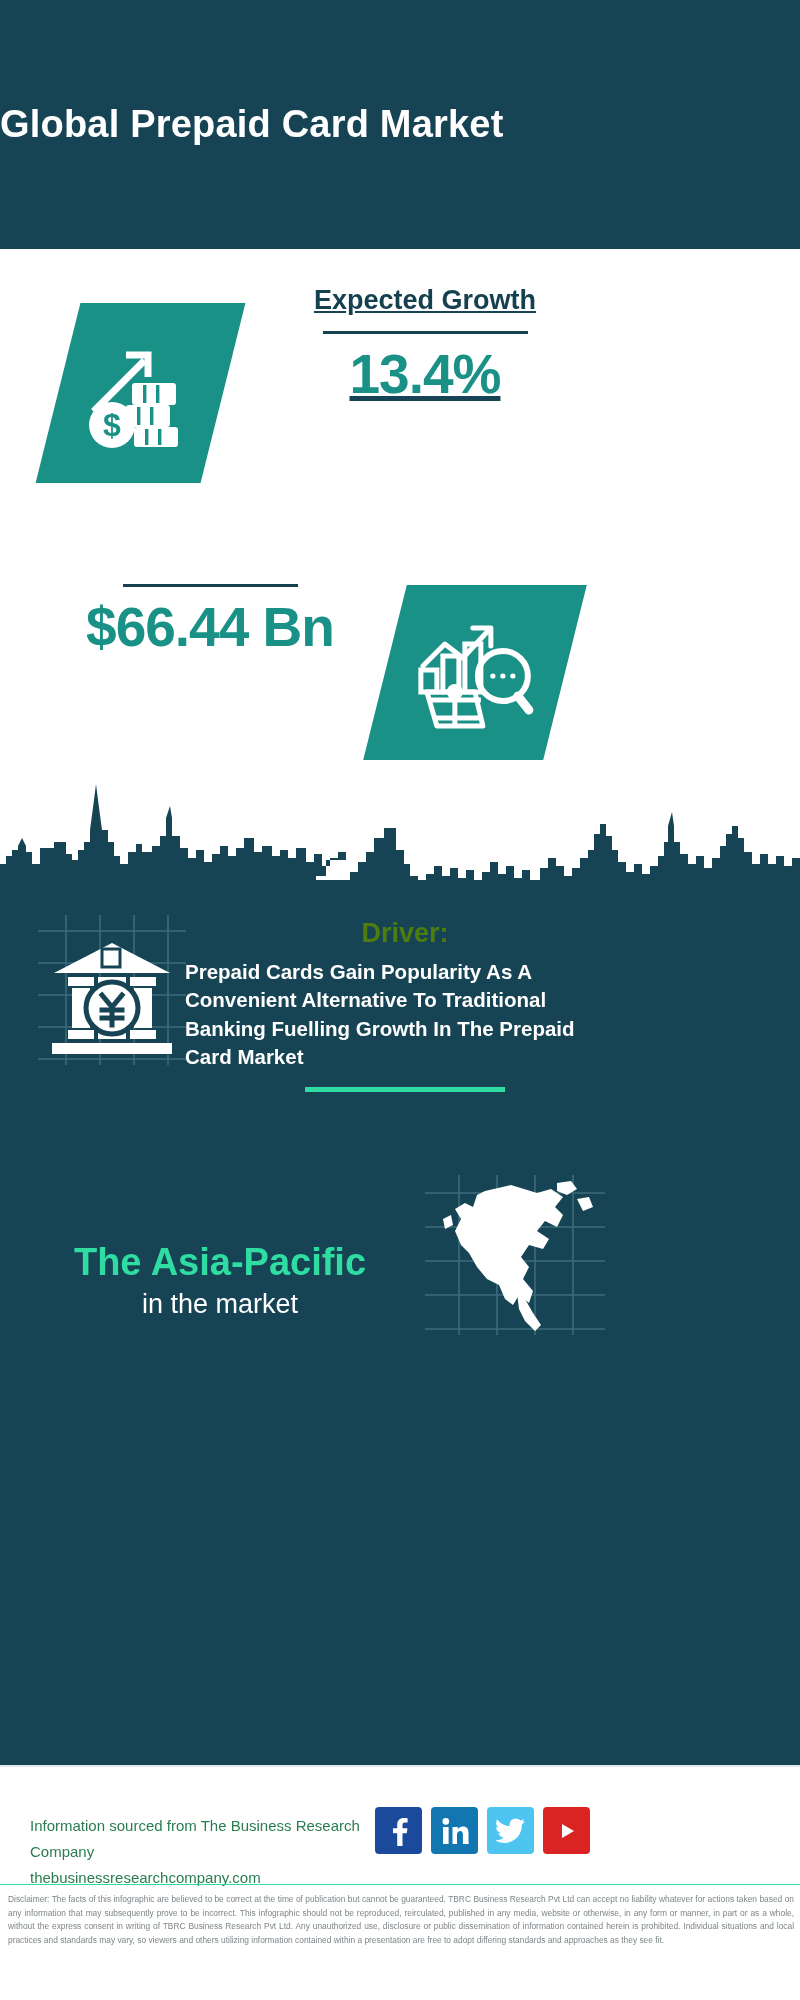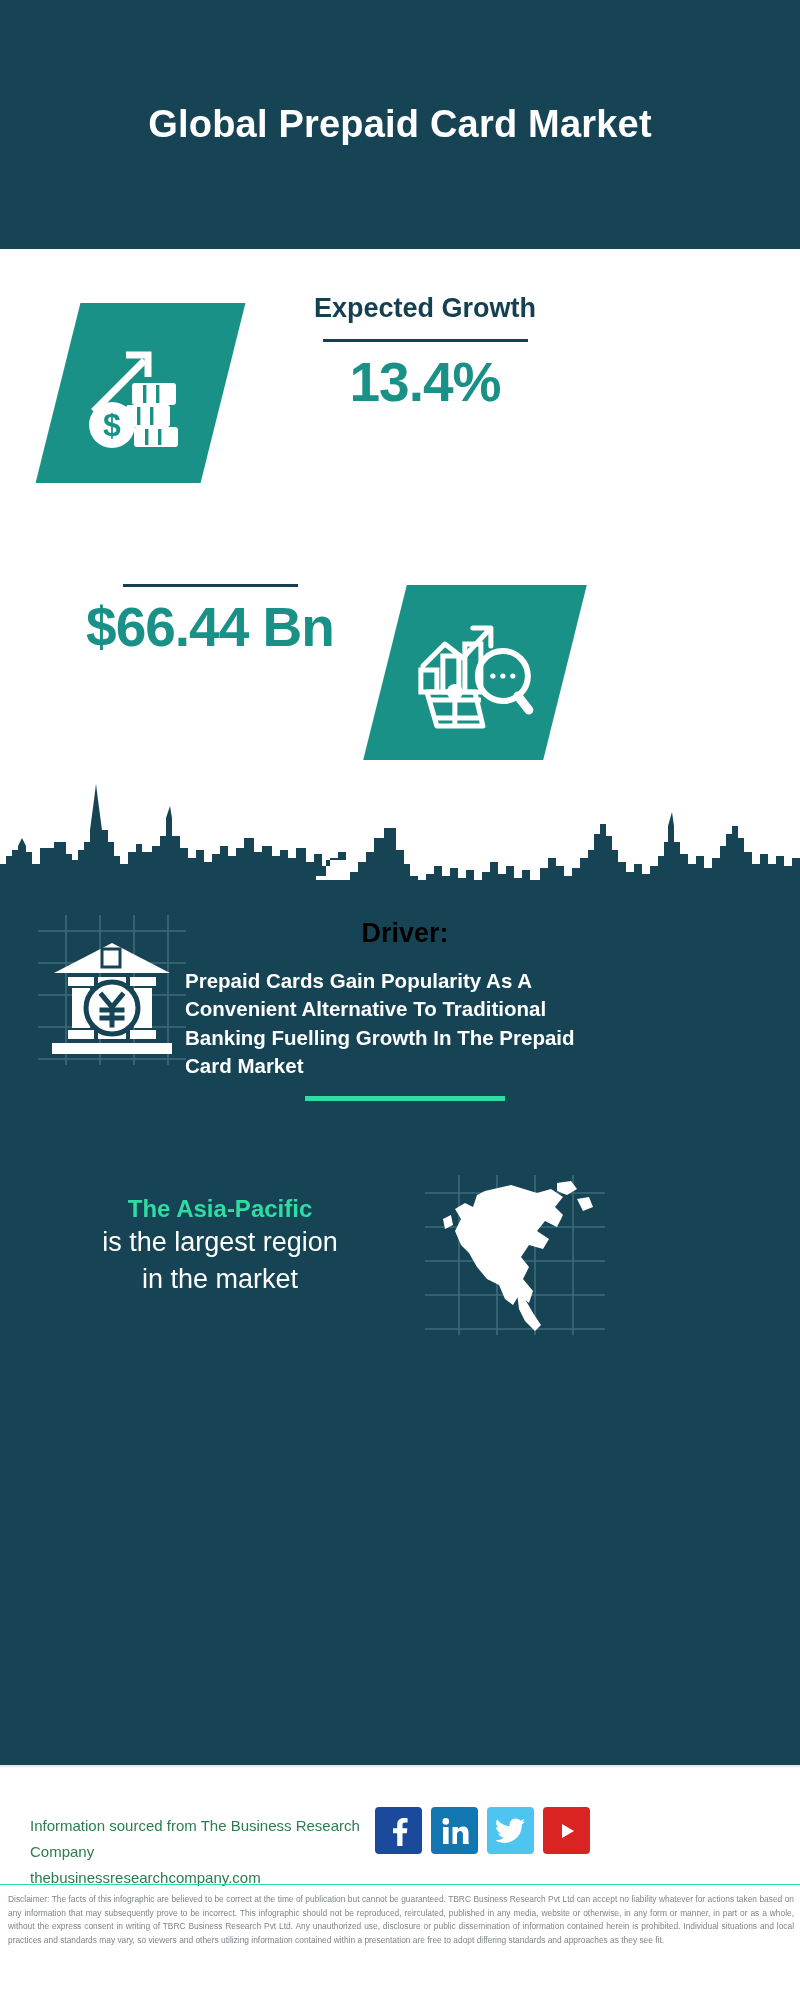--- a/index.html
+++ b/index.html
@@ -6,21 +6,21 @@
   html,body{ background:#ffffff; }
   body{
     width:800px; height:2000px; position:relative; overflow:hidden;
     font-family:"Liberation Sans", sans-serif;
     color:#174454;
   }
   
   .header{
     position:absolute; left:0; top:0; width:800px; height:249px;
     background:#174454;
-    display:flex; align-items:center; justify-content:center;
+    display:flex; align-items:center; 
   }
   .header-title{
     color:#ffffff; font-size:38px; font-weight:bold; letter-spacing:.2px;
     text-align:center; line-height:1.1;
   }
   
   .white-zone{
     position:absolute; left:0; top:249px; width:800px; height:651px;
     background:#ffffff;
   }
@@ -39,53 +39,54 @@
     font-size:27px; font-weight:bold; color:#15404f; line-height:1.22;
     text-align:center;
   }
   .stat-rule{
     height:3px; background:#15404f; margin:14px auto 8px auto;
   }
   .stat-value{
     font-size:55px; font-weight:bold; color:#1a9187; line-height:1.05;
     text-align:center; letter-spacing:-1px;margin-top:12px;
   }
-  .growth-block{ position:absolute; left:260px; top:292px; width:330px; }
+  .growth-block{ position:absolute; left:260px; top:284px; width:330px;text-decoration:underline; }
   .growth-block .stat-rule{ width:205px; }
   .size-block{ position:absolute; left:45px; top:570px; width:330px; }
   .size-block .stat-rule{ width:175px; }
 
   
   .dark-zone{
     position:absolute; left:0; top:880px; width:800px; height:885px;
     background:#174454;
   }
   .skyline{
     position:absolute; left:0; top:780px; width:800px; height:120px;
   }
 
   
   .driver-wrap{ position:absolute; left:185px; top:918px; width:440px; }
   .driver-label{
-    color:#000000; font-size:27px; font-weight:bold; text-align:center;
-    margin-bottom:18px;
+    color:#4d7c0f; font-size:27px; font-weight:bold; text-align:center;
+    margin-bottom:9px;
   }
   .driver-text{
     color:#ffffff; font-size:20.5px; font-weight:bold; line-height:1.38;
   }
   .driver-rule{
     width:200px; height:5px; background:#2fdda2; margin:16px auto 0 auto;
   }
   .bank-icon{ position:absolute; left:38px; top:915px; width:148px; height:150px; }
 
   
   .region-wrap{ position:absolute; left:20px; top:1195px; width:400px; }
   .region-name{
-    color:#2fdda2; font-size:24px; font-weight:bold; text-align:center;
+    color:#2fdda2; font-size:38px; font-weight:bold; text-align:center;
     line-height:1.18;
+    margin-top:45px;
   }
   .region-rest{
     color:#ffffff; font-size:27px; text-align:center; line-height:1.28;
     margin-top:2px;
   }
   .map-icon{ position:absolute; left:425px; top:1175px; width:180px; height:160px; }
 
   
   .footer{
     position:absolute; left:0; top:1765px; width:800px; height:120px;
@@ -216,21 +217,20 @@
 </svg>
 
 <div class="driver-wrap">
   <div class="driver-label">Driver:</div>
   <div class="driver-text">Prepaid Cards Gain Popularity As A Convenient Alternative To Traditional Banking Fuelling Growth In The Prepaid Card Market</div>
   <div class="driver-rule"></div>
 </div>
 
 <div class="region-wrap">
   <div class="region-name">The Asia-Pacific</div>
-  <div class="region-rest">is the largest region</div>
   <div class="region-rest">in the market</div>
 </div>
 
 <svg class="map-icon" viewBox="0 0 180 160">
   <g stroke="#3d6b7b" stroke-width="1.6" fill="none">
     <path d="M34 0 V160 M72 0 V160 M110 0 V160 M148 0 V160"></path>
     <path d="M0 18 H180 M0 52 H180 M0 86 H180 M0 120 H180 M0 154 H180"></path>
   </g>
   <g fill="#ffffff">
     <path d="M60 16 L86 10 L112 18 L126 14 L138 22 L130 32 L138 40 L132 52 L120 46 L112 56 L124 64

